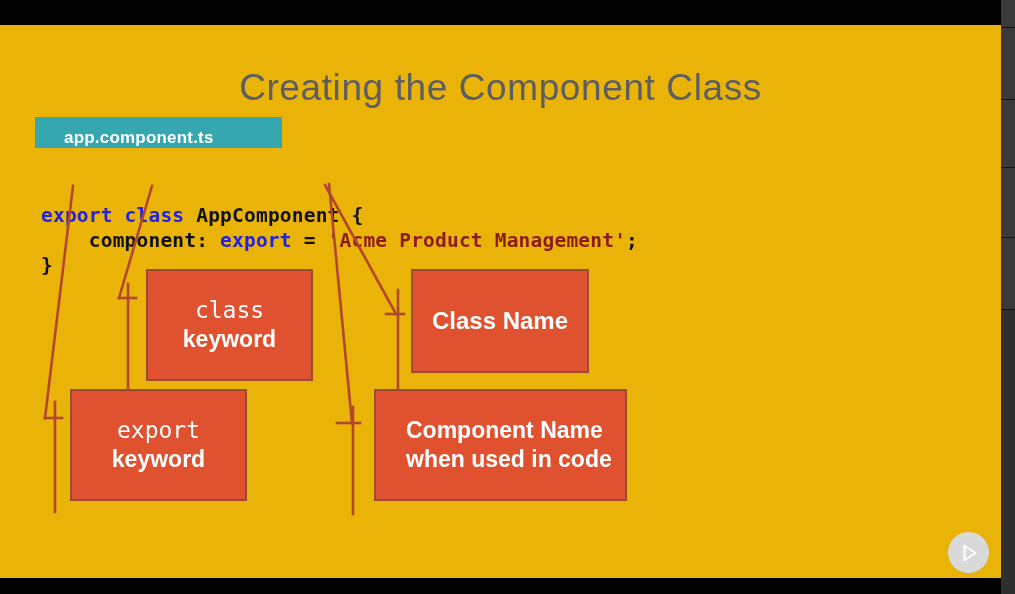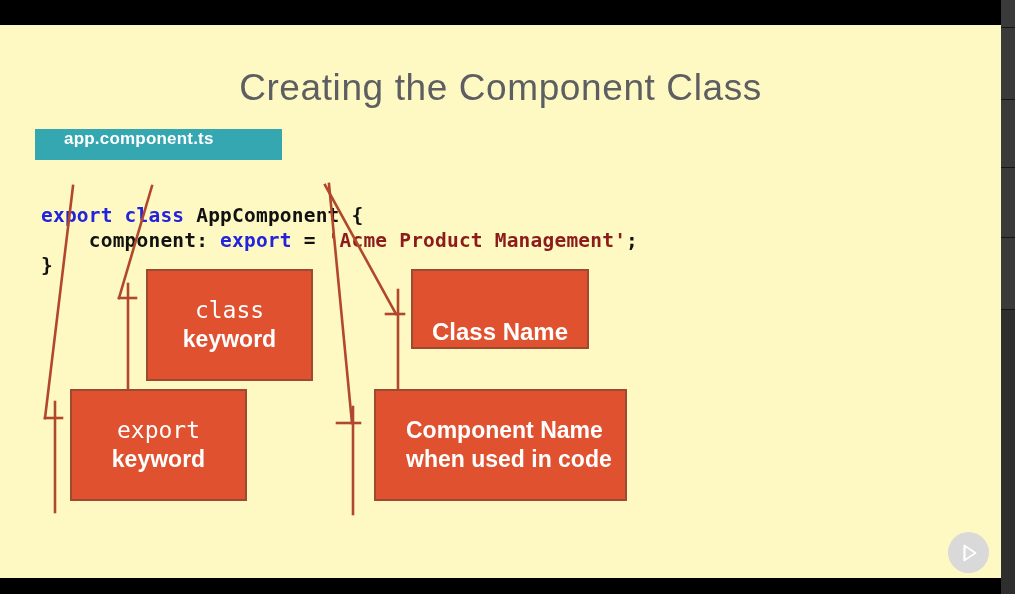--- a/index.html
+++ b/index.html
@@ -5,37 +5,36 @@
   html,body{margin:0;padding:0;background:#000;}
   body{width:1015px;height:594px;overflow:hidden;font-family:"Liberation Sans",sans-serif;}
 
   #stage{position:relative;width:1015px;height:594px;background:#000;}
 
   
   .bar-top{position:absolute;left:0;top:0;width:1001px;height:25px;background:#000;}
   .bar-bottom{position:absolute;left:0;top:578px;width:1001px;height:16px;background:#000;}
 
   
-  #slide{position:absolute;left:0;top:25px;width:1001px;height:553px;background:#fef9c3;overflow:hidden;}
+  #slide{position:absolute;left:0;top:25px;width:1001px;height:553px;background:#eab308;overflow:hidden;}
 
   
   .slide-title{
     position:absolute;left:0;top:42px;width:1001px;text-align:center;
     font-family:"Liberation Sans",sans-serif;font-weight:300;font-size:37px;
     color:#5d5e61;letter-spacing:.6px;white-space:nowrap;
   }
 
   
   .file-badge{
     position:absolute;left:35px;top:92px;width:247px;height:31px;
     background:#35a7b1;color:#fff;
     font-family:"Liberation Sans",sans-serif;font-weight:bold;font-size:17px;
-    display:flex;align-items:flex-start;padding-left:29px;box-sizing:border-box;
+    display:flex;align-items:flex-end;padding-left:29px;box-sizing:border-box;
     letter-spacing:.2px;
-    margin-top:12px;
   }
 
   
   .code{
     position:absolute;left:41px;top:153px;
     font-family:"DejaVu Sans Mono","Liberation Mono",monospace;
     font-size:19.5px;line-height:25px;font-weight:bold;color:#111;
     white-space:pre;letter-spacing:.2px;
   }
   .kw{color:#2323dd;}
@@ -56,22 +55,22 @@
     font-size:23px;font-weight:normal;text-align:center;line-height:1.25;
   }
   .box .sans{
     font-family:"Liberation Sans",sans-serif;font-weight:bold;
     font-size:23px;text-align:center;line-height:1.25;
   }
   .box.left-text .sans{text-align:left;padding-left:30px;}
 
   #box-class   {left:146px;top:244px;width:167px;height:112px;}
   #box-export  {left:70px; top:364px;width:177px;height:112px;}
-  #box-clsname {left:411px;top:244px;width:178px;height:80px;
-                justify-content:flex-end;}
+  #box-clsname {left:411px;top:244px;width:178px;height:104px;
+                justify-content:center;}
   #box-compname{left:374px;top:364px;width:253px;height:112px;}
 
   #box-clsname .sans{font-size:24px;}
   #box-compname .sans{font-size:23px;}
 
   
   .play-btn{
     position:absolute;left:948px;top:532px;width:41px;height:41px;border-radius:50%;
     background:#d9d9d9;display:flex;align-items:center;justify-content:center;
   }

